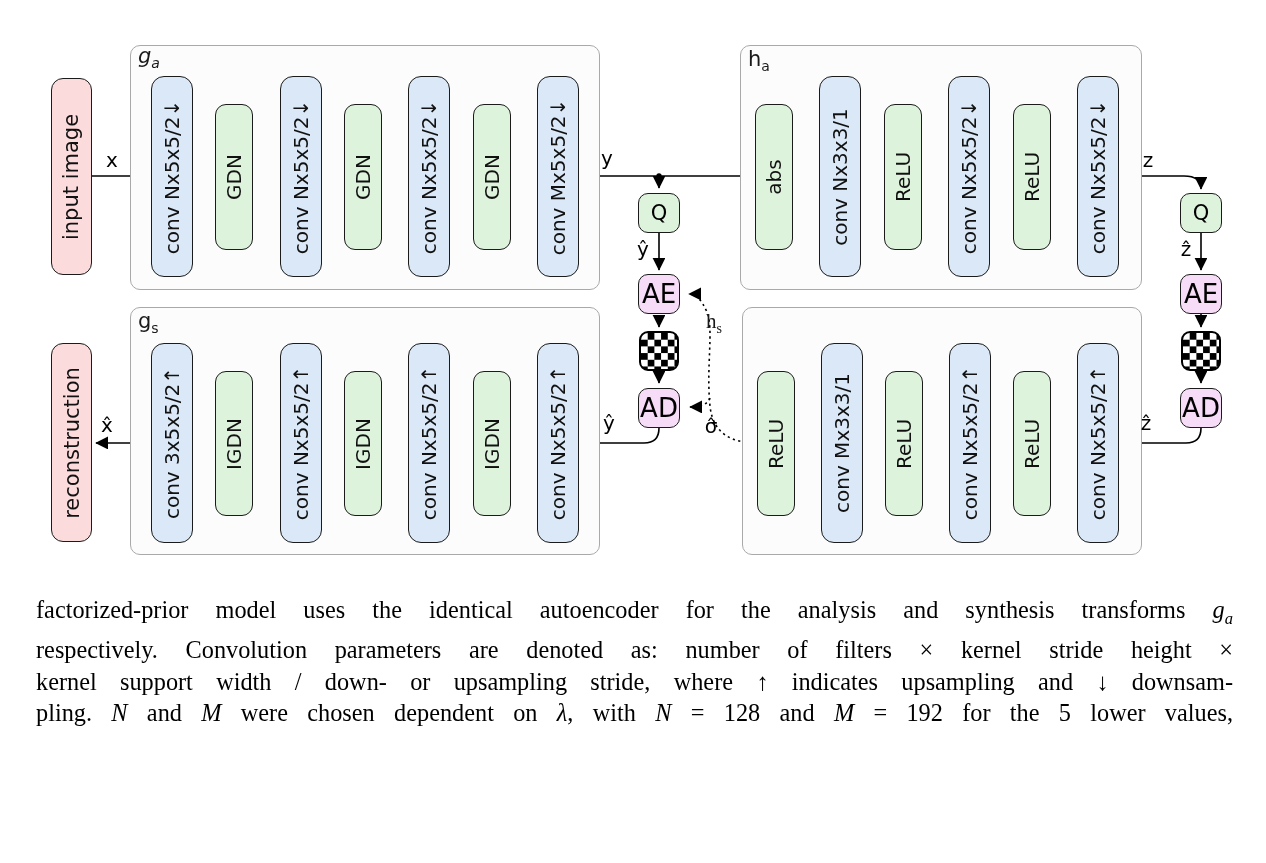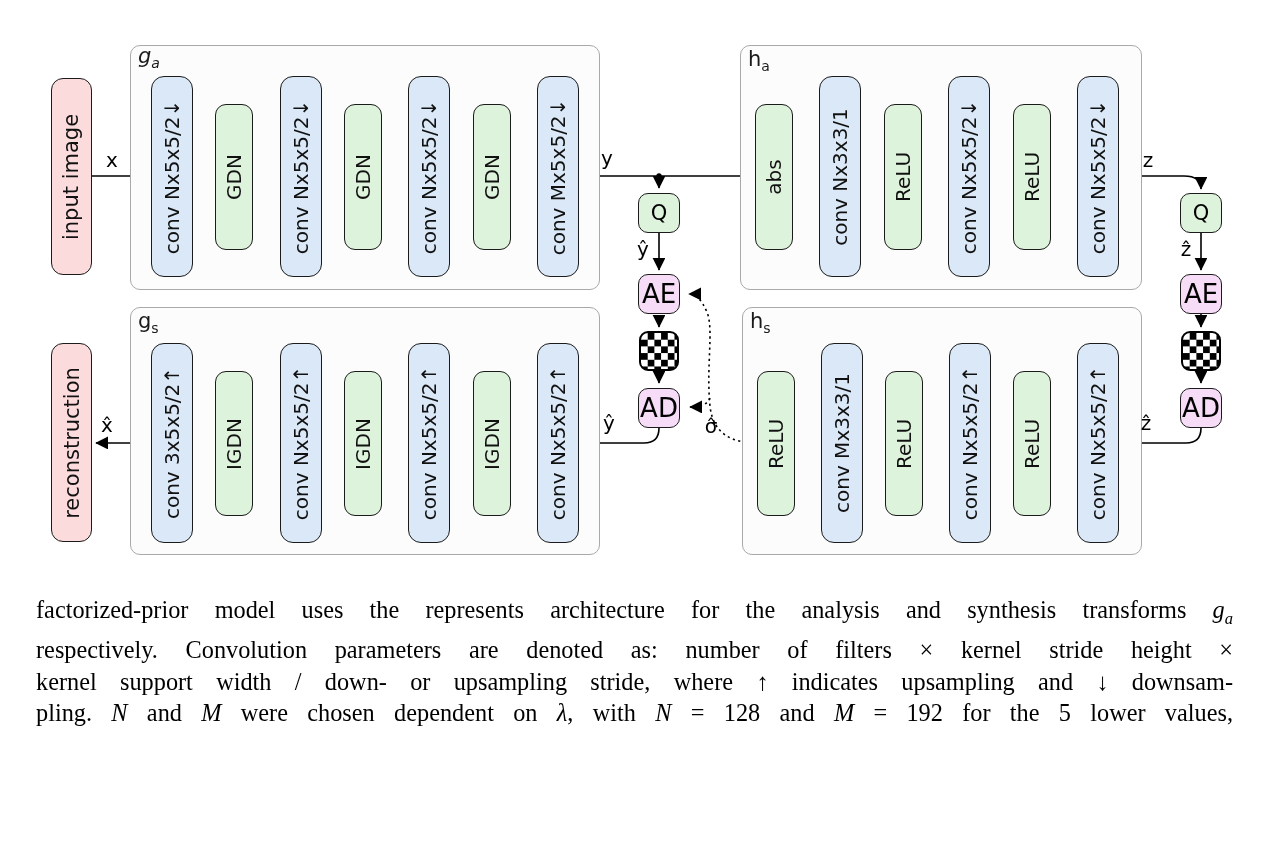--- a/index.html
+++ b/index.html
@@ -71,21 +71,21 @@
       <path d="M1201 314 V327" class="wire" marker-end="url(#ah)"></path>
       <path d="M1201 371 V383" class="wire" marker-end="url(#ah)"></path>
       <path d="M659 428 Q659 443 644 443 H583" class="wire" marker-end="url(#ah)"></path>
       <path d="M1201 428 Q1201 443 1186 443 H1123" class="wire" marker-end="url(#ah)"></path>
       <path d="M151 443 H96" class="wire" marker-end="url(#ah)"></path>
       <path d="M757 443 C735 443 713 436 710 406 C706 366 714 330 707 312 C701 299 696 294 689 294" class="wire dotted" marker-end="url(#ah)"></path>
       <path d="M710 398 C707 405 700 407 690 407" class="wire dotted" marker-end="url(#ah)"></path>
       <circle cx="659" cy="176" r="2.7" fill="#000"></circle>
     </svg>
   <div id="caption">
-      <div class="cap-line"><span><span>factorized-prior model uses the represents architecture for the analysis and synthesis transforms </span></span><span class="it"><span>g</span><sub>a</sub></span></div>
+      <div class="cap-line"><span><span>factorized-prior model uses the identical autoencoder for the analysis and synthesis transforms </span></span><span class="it"><span>g</span><sub>a</sub></span></div>
       <div class="cap-line"><span><span>respectively. Convolution parameters are denoted as: number of filters × kernel stride height ×</span></span></div>
       <div class="cap-line"><span><span>kernel support width / down- or upsampling stride, where ↑ indicates upsampling and ↓ downsam-</span></span></div>
       <div class="cap-line"><span><span>pling. </span></span><span class="it"><span>N</span></span><span><span> and </span></span><span class="it"><span>M</span></span><span><span> were chosen dependent on </span></span><span class="it"><span>λ</span></span><span><span>, with </span></span><span class="it"><span>N</span></span><span><span> = 128 and </span></span><span class="it"><span>M</span></span><span><span> = 192 for the 5 lower values,</span></span></div>
     </div>
 <div class="container" style="left: 130px; top: 45px; width: 470px; height: 245px;"></div>
     <div class="container-label" style="left: 138px; top: 46px; font-style: italic;"><span>g</span><sub>a</sub></div>
     <div class="block conv" style="left: 151px; top: 76px; width: 42px; height: 201px;">
       <span class="vtext">conv Nx5x5/2↓</span>
     </div>
     <div class="block act" style="left: 215px; top: 104px; width: 38px; height: 146px;">
@@ -143,21 +143,21 @@
     <div class="block conv" style="left: 408px; top: 343px; width: 42px; height: 200px;">
       <span class="vtext">conv Nx5x5/2↑</span>
     </div>
     <div class="block act" style="left: 473px; top: 371px; width: 38px; height: 145px;">
       <span class="vtext">IGDN</span>
     </div>
     <div class="block conv" style="left: 537px; top: 343px; width: 42px; height: 200px;">
       <span class="vtext">conv Nx5x5/2↑</span>
     </div>
     <div class="container" style="left: 742px; top: 307px; width: 400px; height: 248px;"></div>
-    <div class="container-label" style="left: 750px; top: 311px;"><span>h</span><sub>s</sub></div>
+    <div class="container-label" style="left: 706px; top: 311px; font-family: Liberation Serif, serif;"><span>h</span><sub>s</sub></div>
     <div class="block act" style="left: 757px; top: 371px; width: 38px; height: 145px;">
       <span class="vtext">ReLU</span>
     </div>
     <div class="block conv" style="left: 821px; top: 343px; width: 42px; height: 200px;">
       <span class="vtext">conv Mx3x3/1</span>
     </div>
     <div class="block act" style="left: 885px; top: 371px; width: 38px; height: 145px;">
       <span class="vtext">ReLU</span>
     </div>
     <div class="block conv" style="left: 949px; top: 343px; width: 42px; height: 200px;">

